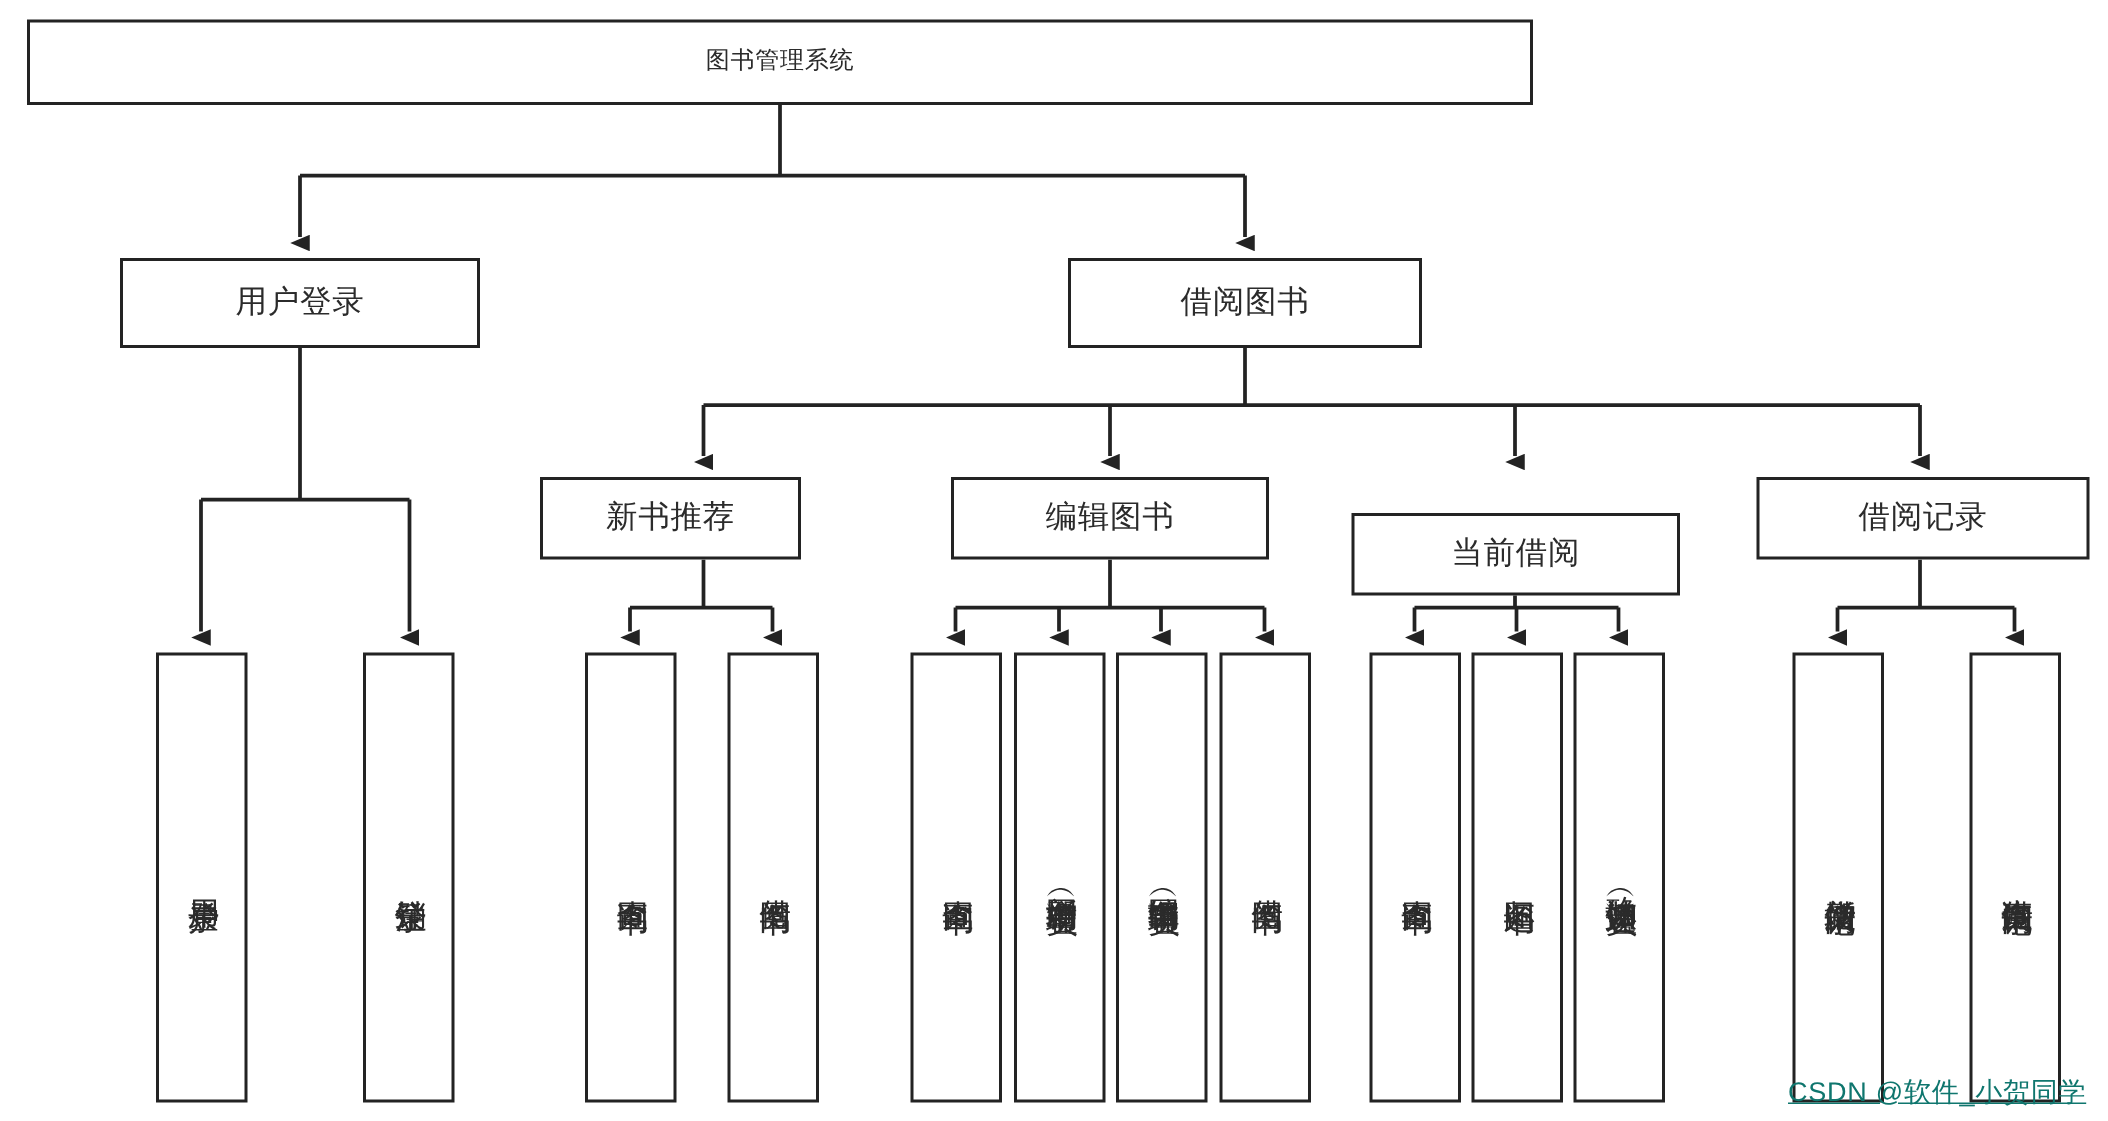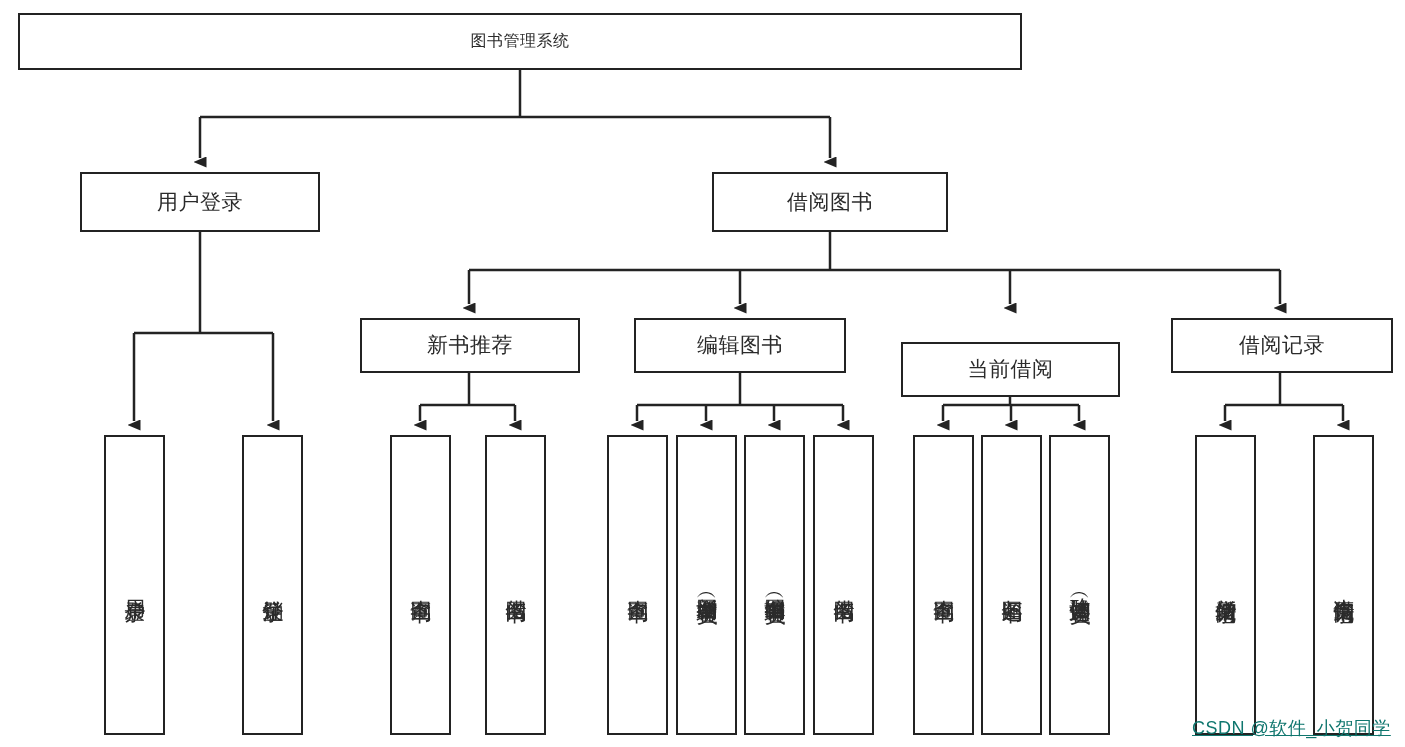--- a/index.html
+++ b/index.html
@@ -129,21 +129,21 @@
     <span class="node-label">图书管理系统</span>
   </div>
 
   <div class="node horizontal" style="left:80px; top:172px; width:240px; height:60px;">
     <span class="node-label">用户登录</span>
   </div>
   <div class="node horizontal" style="left:712px; top:172px; width:236px; height:60px;">
     <span class="node-label">借阅图书</span>
   </div>
 
-  <div class="node horizontal" style="left:360px; top:318px; width:220px; height:55px;">
+  <div class="node horizontal" style="left:360px; top:318px; width:174px; height:55px;">
     <span class="node-label">新书推荐</span>
   </div>
   <div class="node horizontal" style="left:634px; top:318px; width:212px; height:55px;">
     <span class="node-label">编辑图书</span>
   </div>
   <div class="node horizontal" style="left:901px; top:318px; width:219px; height:55px;margin-top:24px;">
     <span class="node-label">当前借阅</span>
   </div>
   <div class="node horizontal" style="left:1171px; top:318px; width:222px; height:55px;">
     <span class="node-label">借阅记录</span>

